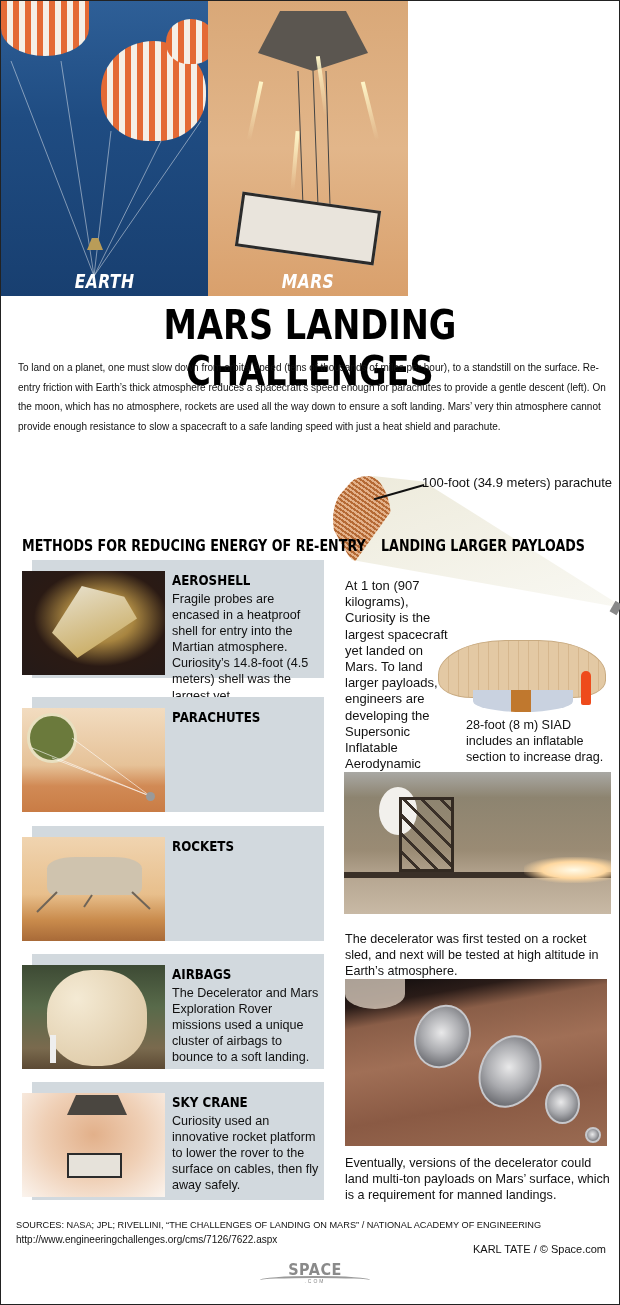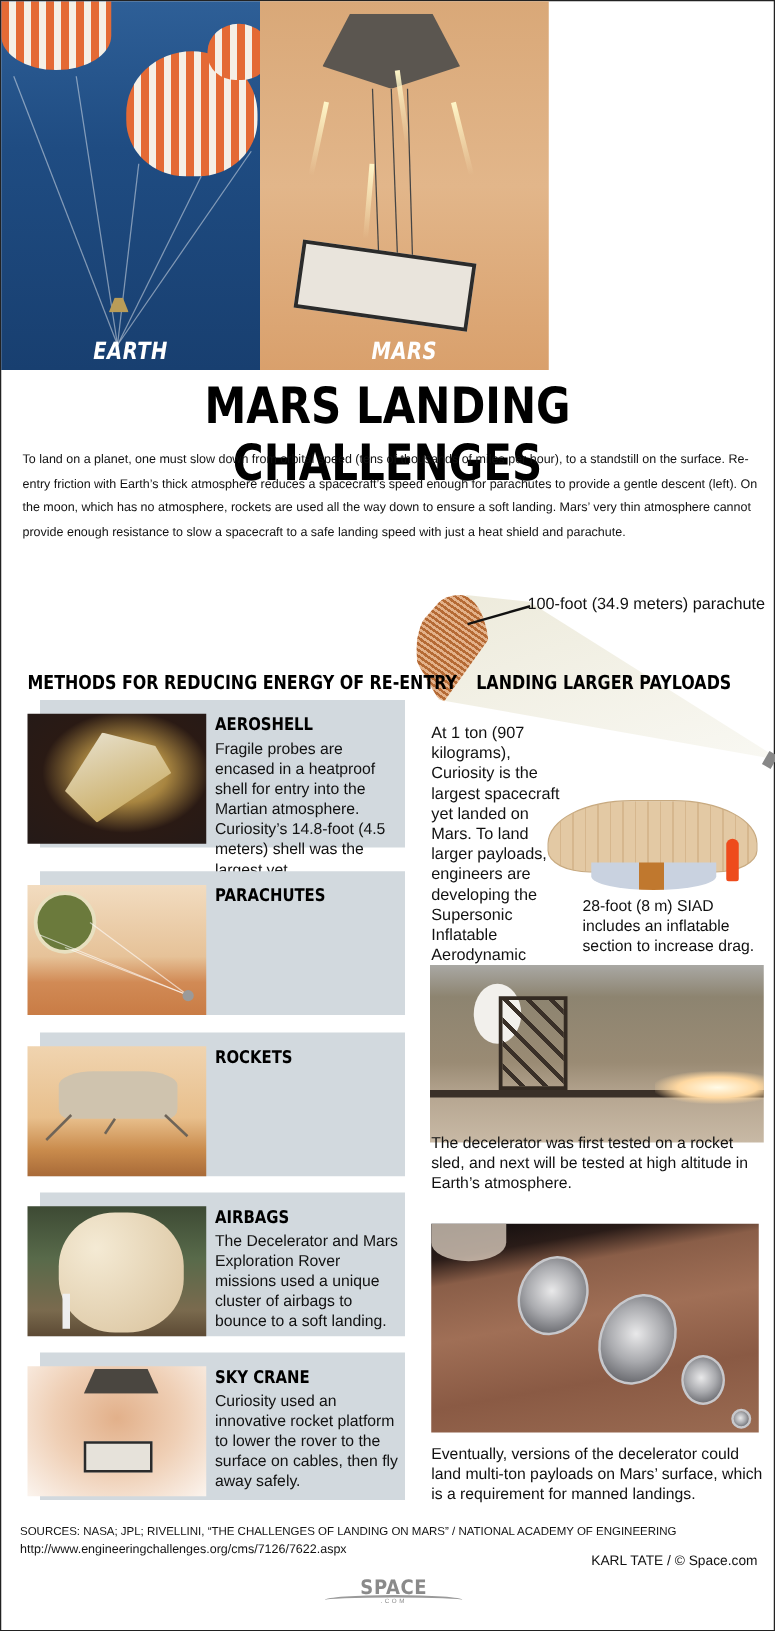--- a/index.html
+++ b/index.html
@@ -5,21 +5,21 @@
   * { box-sizing: border-box; margin: 0; padding: 0; }
   html, body { width: 620px; height: 1305px; background: #fff; overflow: hidden; }
   body { font-family: "Liberation Sans", sans-serif; color: #111; position: relative; }
   .frame { position: absolute; left: 0; top: 0; width: 620px; height: 1305px; border: 1px solid #222; }
 
   
   .hero { position: absolute; left: 1px; top: 1px; width: 618px; height: 295px; display: flex; }
   .hero-panel { position: relative; height: 100%; overflow: hidden; font-style: italic; }
   .hero-earth { width: 207px; background: linear-gradient(180deg, #2e5f97 0%, #1f4c82 40%, #183f70 100%); }
   .hero-moon { width: 211px; background: radial-gradient(ellipse at 60% 70%, #dfe8ec 0%, #9fb3ba 18%, #2a3436 42%, #0d0f10 70%); }
-  .hero-mars { width: 231px; background: linear-gradient(180deg, #d9a878 0%, #e2b68a 50%, #d9a06c 100%); padding-left: 33px; }
+  .hero-mars { width: 200px; background: linear-gradient(180deg, #d9a878 0%, #e2b68a 50%, #d9a06c 100%); padding-left: 33px; }
   .hero-label { position: absolute; bottom: 4px; left: 0; right: 0; text-align: center; color: #fff; font-family: "DejaVu Sans", sans-serif; font-weight: bold; font-size: 19px; letter-spacing: 0.5px; transform: scaleX(0.82); }
 
   
   .chute { position: absolute; border-radius: 50% 50% 45% 45%; background: repeating-linear-gradient(90deg, #e46a35 0 6px, #f5efe6 6px 12px); }
   .capsule { position: absolute; width: 16px; height: 12px; background: #b99c58; clip-path: polygon(30% 0, 70% 0, 100% 100%, 0 100%); }
 
   
   .lander-body { position: absolute; left: 62px; top: 70px; width: 110px; height: 100px; background: #1a1a1a; transform: rotate(20deg); border: 2px solid #ccc; }
   .lander-orange { position: absolute; left: 95px; top: 110px; width: 40px; height: 60px; background: #d85a1c; transform: rotate(20deg); }
   .lander-top { position: absolute; left: 40px; top: 25px; width: 70px; height: 60px; background: #7f9aa5; transform: rotate(15deg); }
@@ -64,21 +64,21 @@
   .siad { position: absolute; left: 438px; top: 640px; width: 168px; height: 58px; border-radius: 40% 40% 20% 20% / 60% 60% 30% 30%; background: repeating-linear-gradient(90deg, #e3c9a4 0 9px, #d6b78e 9px 10px); border: 1px solid #c8aa80; }
   .siad-base { position: absolute; left: 473px; top: 690px; width: 100px; height: 22px; border-radius: 0 0 50% 50%; background: linear-gradient(90deg, #c9d2e0 0 38%, #c0782e 38% 58%, #c9d2e0 58%); }
   .person { position: absolute; left: 581px; top: 671px; width: 10px; height: 34px; background: #ee4b1c; border-radius: 5px 5px 2px 2px; }
   .siad-caption { position: absolute; left: 466px; top: 717px; width: 150px; font-size: 12.6px; line-height: 16px; color: #111; }
 
   .photo-sled { position: absolute; left: 344px; top: 772px; width: 267px; height: 142px; background: linear-gradient(180deg, #a9a8a4 0%, #8d8470 18%, #9a8b74 55%, #b7a792 75%, #c8b9a5 100%); overflow: hidden; }
   .flame { position: absolute; left: 180px; top: 85px; width: 100px; height: 26px; background: radial-gradient(ellipse at 50% 50%, #fffbe8 0%, #ffd8a0 45%, rgba(240,150,80,0) 75%); }
   .sled-frame { position: absolute; left: 55px; top: 25px; width: 55px; height: 75px; border: 3px solid #332a22; background: repeating-linear-gradient(45deg, transparent 0 10px, #3a3028 10px 13px); }
   .sled-dish { position: absolute; left: 35px; top: 15px; width: 38px; height: 48px; border-radius: 50%; background: #f2f0ec; }
   .sled-rail { position: absolute; left: 0; top: 100px; width: 267px; height: 6px; background: #3a3028; }
-  .caption-sled { position: absolute; left: 345px; top: 906px; width: 268px; font-size: 12.6px; line-height: 16.2px; color: #111; }
+  .caption-sled { position: absolute; left: 345px; top: 931px; width: 268px; font-size: 12.6px; line-height: 16.2px; color: #111; }
 
   .photo-mars { position: absolute; left: 345px; top: 979px; width: 262px; height: 167px; background: linear-gradient(170deg, #0d0b0c 0%, #2a1c18 14%, #8a5e48 24%, #a06f56 45%, #8a5a44 70%, #9a6b52 100%); overflow: hidden; }
   .disk { position: absolute; border-radius: 50%; background: radial-gradient(circle at 45% 45%, #e9e9ea 0%, #a9aaae 45%, #6a6b70 80%); border: 2px solid #c7c8cc; }
   .caption-mars { position: absolute; left: 345px; top: 1155px; width: 270px; font-size: 12.6px; line-height: 16.2px; color: #111; }
 
   
   .sources { position: absolute; left: 16px; top: 1220px; font-size: 9.2px; color: #111; white-space: nowrap; }
   .source-url { position: absolute; left: 16px; top: 1234px; font-size: 10px; color: #111; text-align: center; }
   .credit { position: absolute; right: 14px; top: 1243px; font-size: 11px; color: #111; }
   .logo { position: absolute; left: 260px; top: 1262px; width: 110px; height: 26px; text-align: center; }

